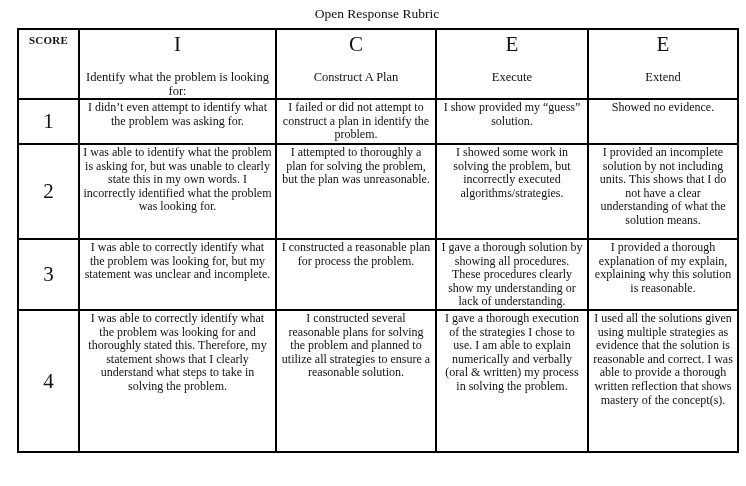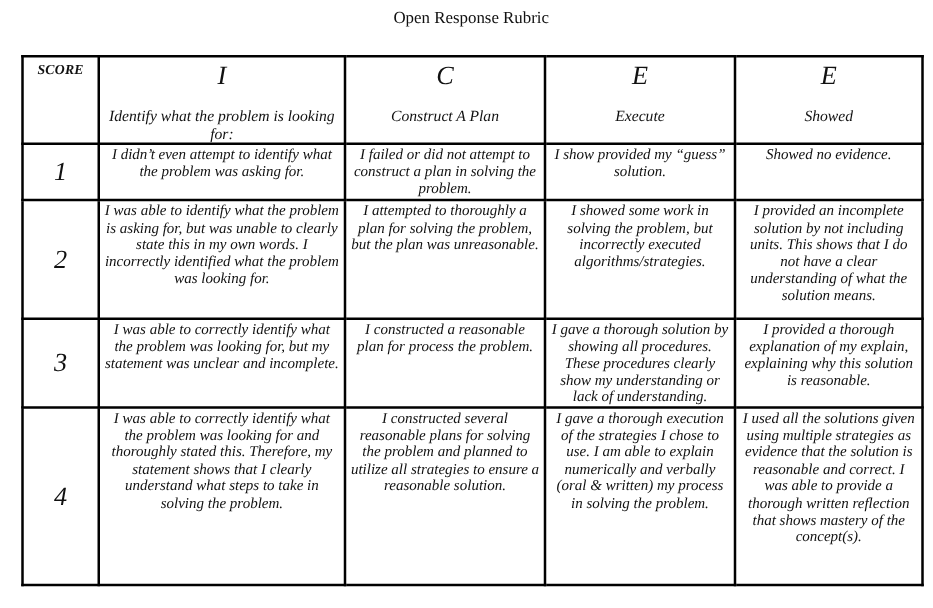--- a/index.html
+++ b/index.html
@@ -12,26 +12,25 @@
   .page { position: relative; width: 746px; height: 486px; background: #ffffff; }
 
   .doc-title {
     position: absolute; top: 6px; left: 17px; width: 720px;
     text-align: center;
     font-size: 13.5px;
     color: #111111;
   }
 
   table.rubric {
-    position: absolute; left: 17px; top: 44px;
+    position: absolute; left: 17px; top: 28px;
     width: 720px;
     border-collapse: collapse;
     table-layout: fixed;
     background: #ffffff;
-    font-style: italic;
   }
   table.rubric th, table.rubric td {
     border: 2px solid #000000;
     text-align: center;
     overflow: hidden;
   }
 
   tr.hrow  { height: 62px; }
   tr.row1  { height: 45px; }
   tr.row2  { height: 95px; }
@@ -86,28 +85,28 @@
       <th class="col-h">
         <div class="col-letter">C</div>
         <div class="col-label">Construct A Plan</div>
       </th>
       <th class="col-h">
         <div class="col-letter">E</div>
         <div class="col-label">Execute</div>
       </th>
       <th class="col-h">
         <div class="col-letter">E</div>
-        <div class="col-label">Showed</div>
+        <div class="col-label">Extend</div>
       </th>
     </tr>
 
     <tr class="row1">
       <td class="score">1</td>
       <td class="cell">I didn’t even attempt to identify what the problem was asking for.</td>
-      <td class="cell">I failed or did not attempt to construct a plan in solving the problem.</td>
+      <td class="cell">I failed or did not attempt to construct a plan in identify the problem.</td>
       <td class="cell">I show provided my “guess” solution.</td>
       <td class="cell">Showed no evidence.</td>
     </tr>
 
     <tr class="row2">
       <td class="score">2</td>
       <td class="cell">I was able to identify what the problem is asking for, but was unable to clearly state this in my own words.  I incorrectly identified what the problem was looking for.</td>
       <td class="cell">I attempted to thoroughly a plan for solving the problem, but the plan was unreasonable.</td>
       <td class="cell">I showed some work in solving the problem, but incorrectly executed algorithms/strategies.</td>
       <td class="cell">I provided an incomplete solution by not including units.  This shows that I do not have a clear understanding of what the solution means.</td>

